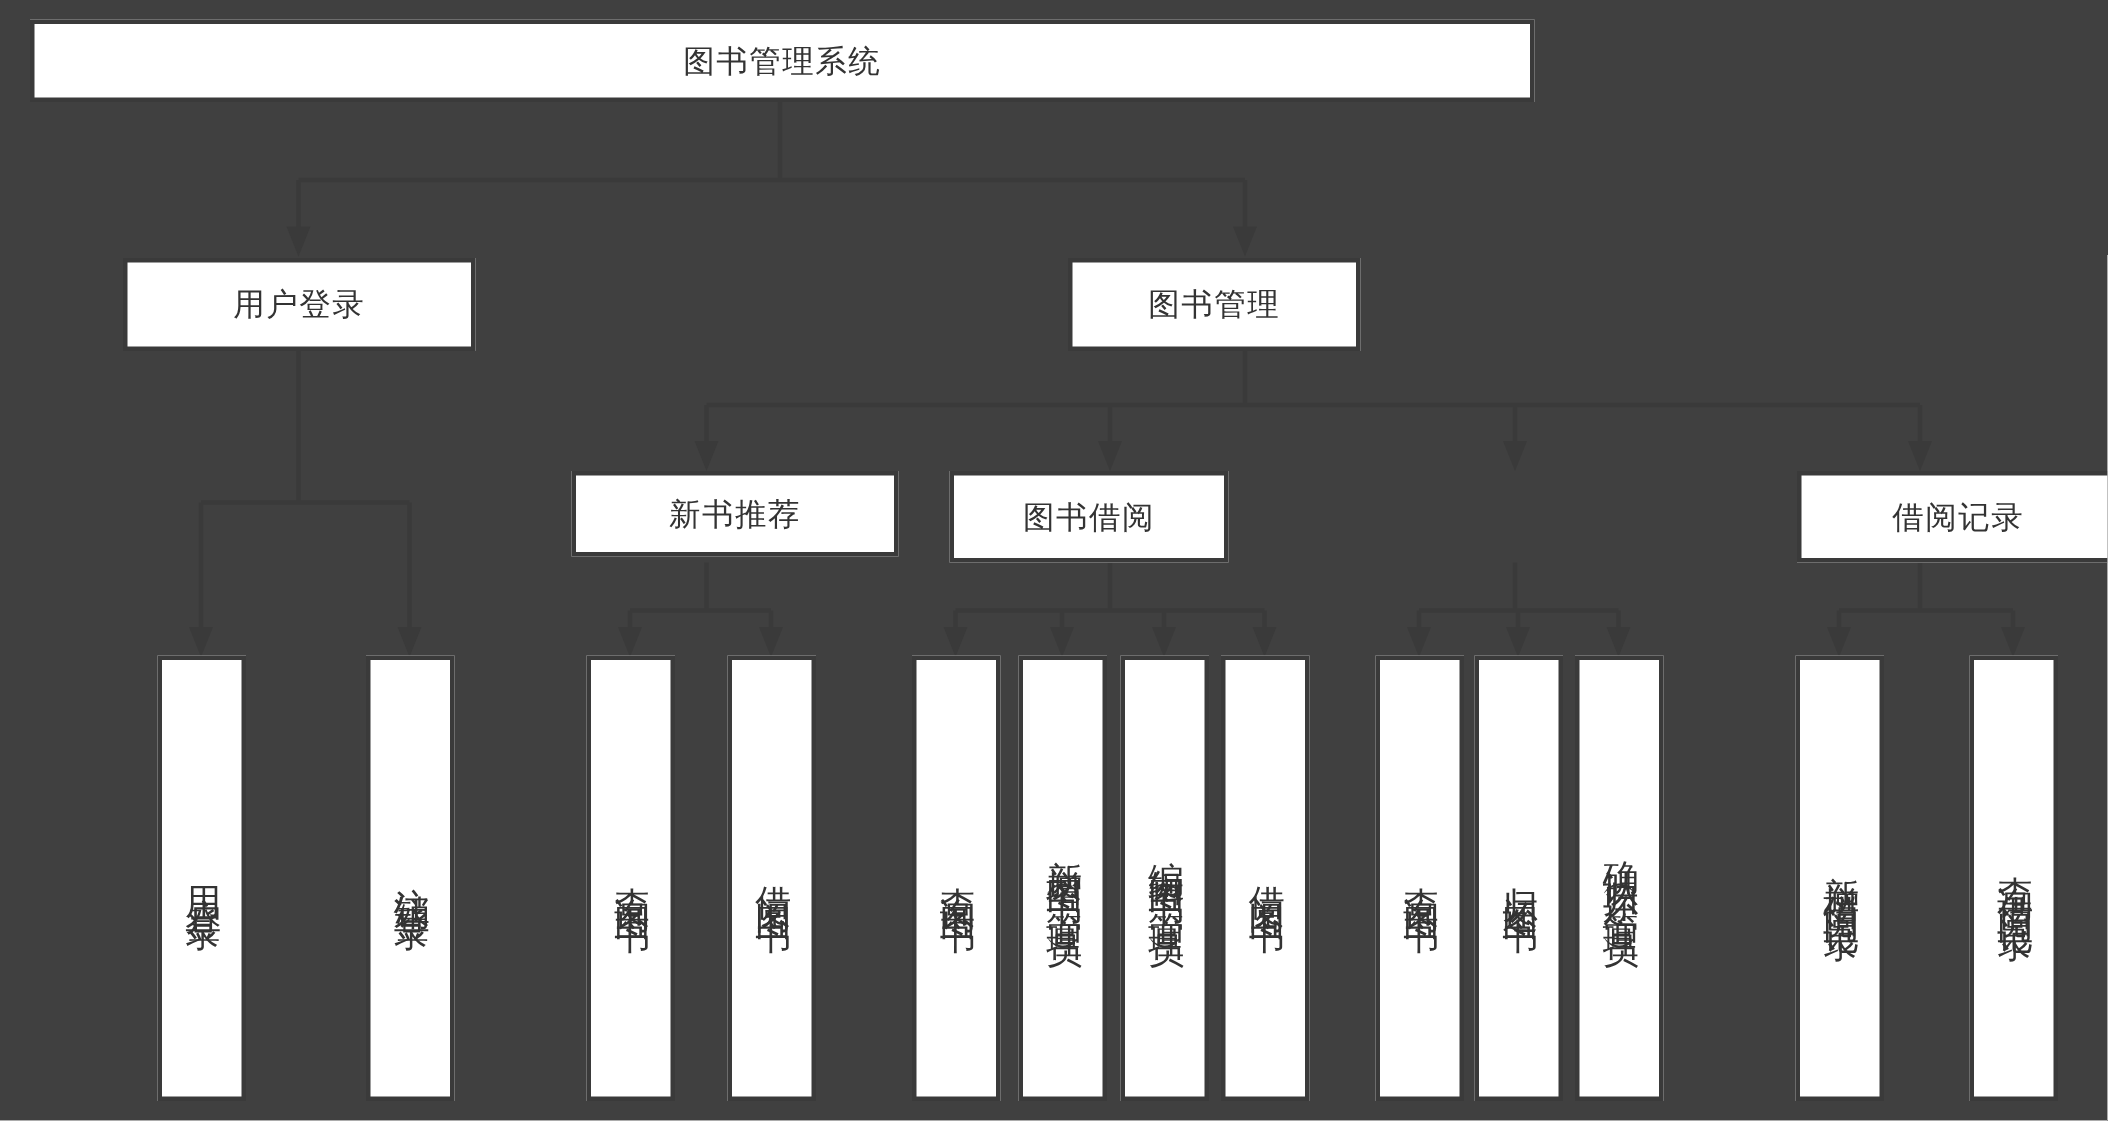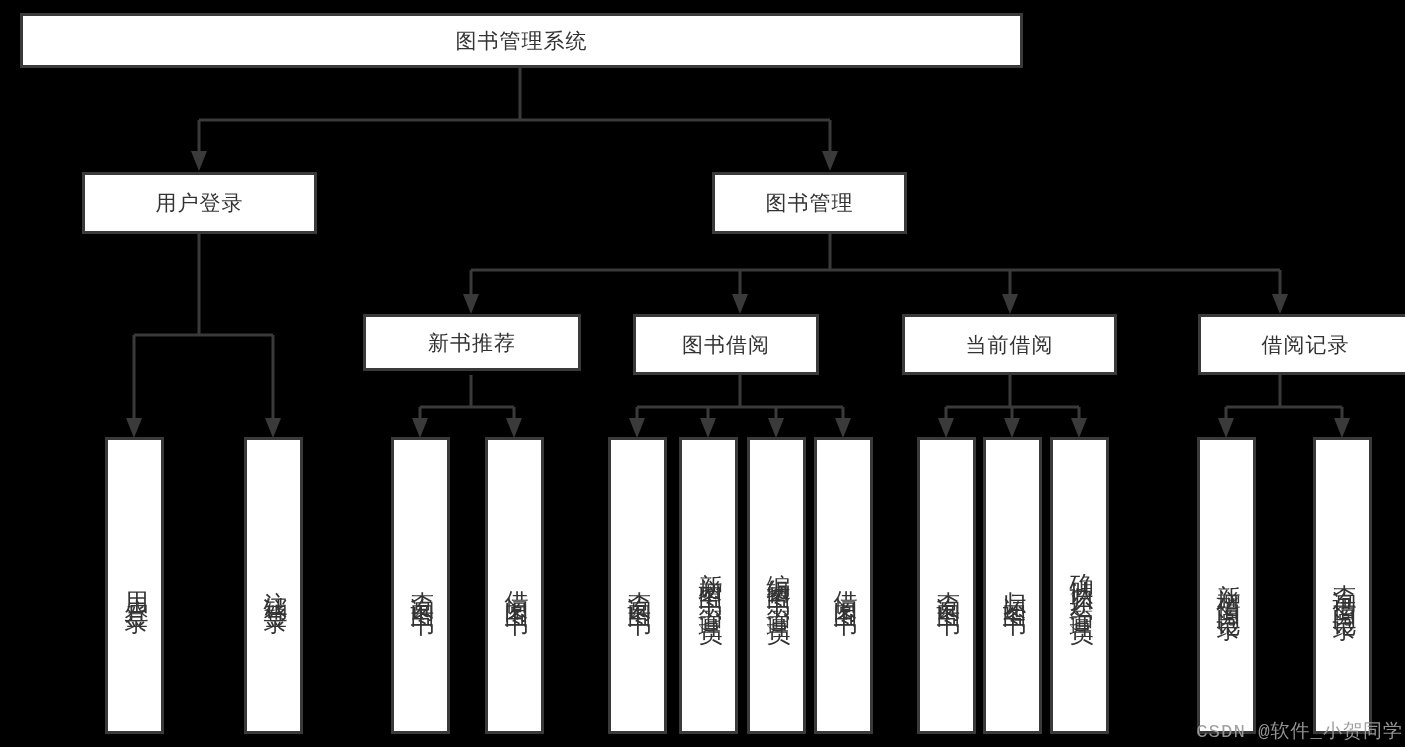--- a/index.html
+++ b/index.html
@@ -1,21 +1,21 @@
 <!DOCTYPE html>
 <html><head>
 <meta charset="utf-8">
 <style>
   html,body{margin:0;padding:0;background:#ffffff;}
   .canvas{
     position:relative;
     width:1405px;height:747px;
-    background:#000000;
+    background:#404040;
     overflow:hidden;
-    font-family:Liberation Mono, monospace;
+    font-family:Liberation Sans, sans-serif;
   }
   .connectors{position:absolute;left:0;top:0;width:1405px;height:747px;}
   .box{
     position:absolute;
     box-sizing:border-box;
     border:3px solid #3a3a3a;
     background:#ffffff;
     display:flex;align-items:center;justify-content:center;
     color:#333333;
     font-size:21px;
@@ -73,28 +73,25 @@
     <span>图书管理系统</span>
   </div>
 
   <div class="box" style="left:82px;top:172px;width:235px;height:62px">
     <span>用户登录</span>
   </div>
   <div class="box" style="left:712px;top:172px;width:195px;height:62px">
     <span>图书管理</span>
   </div>
 
-  <div class="box" style="left:363px;top:314px;width:218px;height:57px">
+  <div class="box" style="left:381px;top:314px;width:218px;height:57px">
     <span>新书推荐</span>
   </div>
   <div class="box" style="left:633px;top:314px;width:186px;height:61px">
     <span>图书借阅</span>
-  </div>
-  <div class="box" style="left:902px;top:314px;width:215px;height:61px">
-    <span>当前借阅</span>
   </div>
   <div class="box" style="left:1198px;top:314px;width:215px;height:61px">
     <span>借阅记录</span>
   </div>
 
   <div class="box vbox" style="left:105px;top:437px;width:59px;height:297px">
     <span>用户登录</span>
   </div>
   <div class="box vbox" style="left:244px;top:437px;width:59px;height:297px">
     <span>注销登录</span>
@@ -130,14 +127,13 @@
     <span>确认归还（管理员）</span>
   </div>
 
   <div class="box vbox" style="left:1197px;top:437px;width:59px;height:297px">
     <span>新增借阅记录</span>
   </div>
   <div class="box vbox" style="left:1313px;top:437px;width:59px;height:297px">
     <span>查询借阅记录</span>
   </div>
 
-  <div class="watermark">CSDN @软件_小贺同学</div>
 </div>
 
 </body></html>

